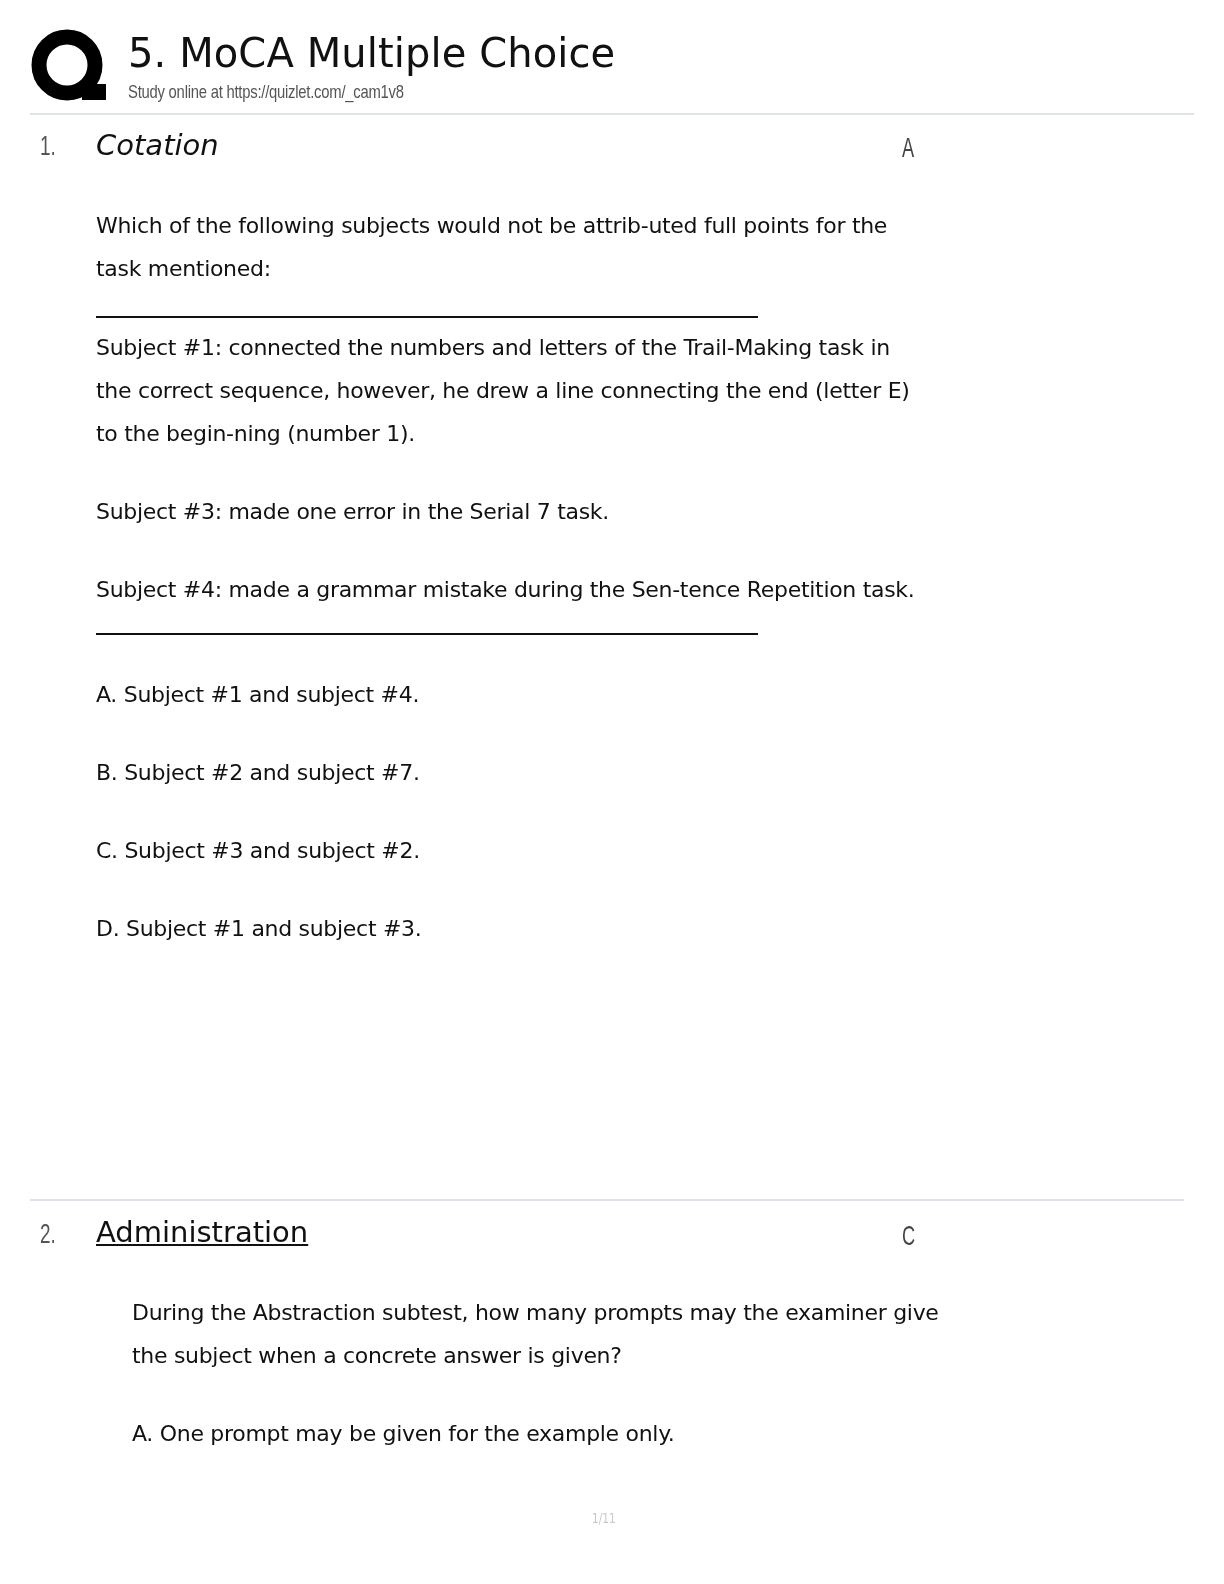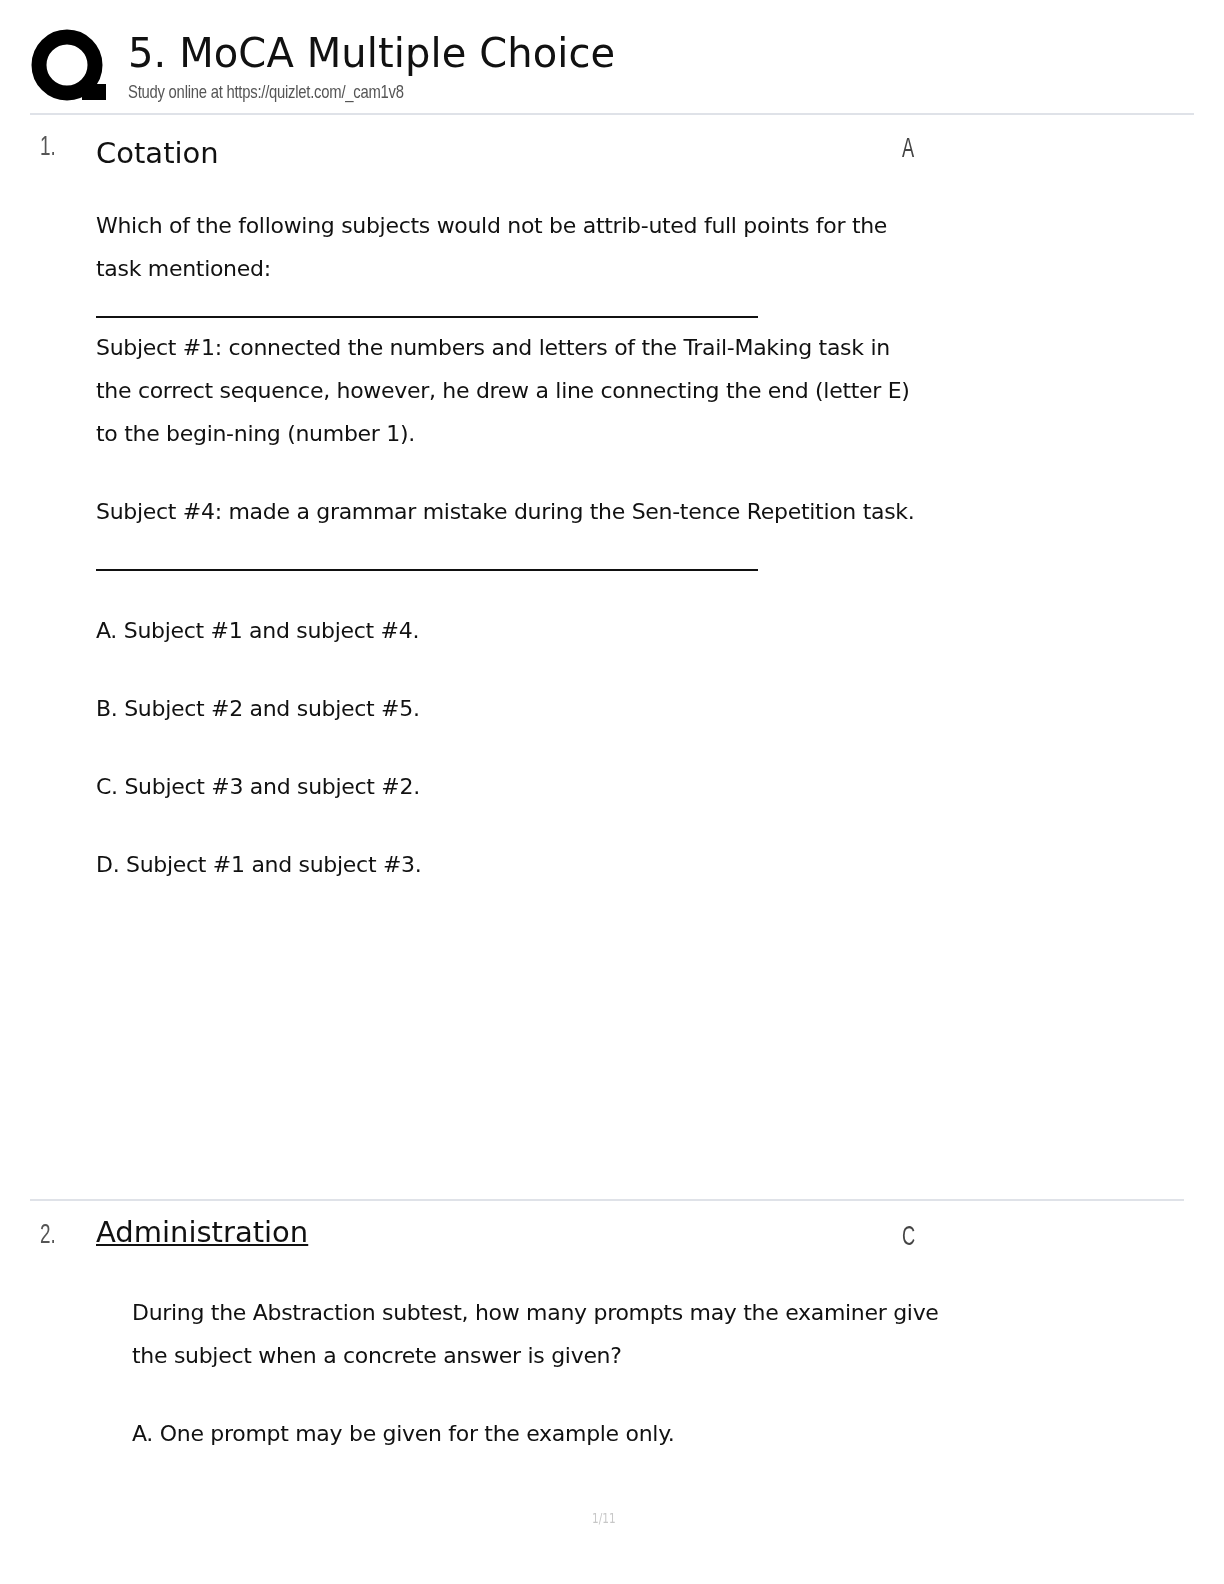--- a/index.html
+++ b/index.html
@@ -128,31 +128,32 @@
 <svg class="logo" viewBox="0 0 80 80">
   <circle cx="37" cy="37" r="28" fill="none" stroke="#000" stroke-width="15"></circle>
   <rect x="52" y="56" width="24" height="16" fill="#000"></rect>
 </svg>
 <div class="title">5. MoCA Multiple Choice</div>
 <div class="subtitle">Study online at https://quizlet.com/_cam1v8</div>
 <div class="header-rule"></div>
 
 <div class="item" style="top:0;">
   <div class="item-num" style="top:131px;">1.</div>
-  <div class="item-term" style="top:136px;">Cotation</div>
+  <div class="item-term" style="top:128px;font-style:italic;">Cotation</div>
   <div class="item-answer" style="top:132px;">A</div>
 
   <div class="q-text" style="top:204px;">
     <p class="para" style="margin-bottom:26px;">Which of the following subjects would not be attrib-uted full points for the task mentioned:</p>
     <div class="rule-line" style="margin-bottom:8px;"></div>
     <p class="para">Subject #1: connected the numbers and letters of the Trail-Making task in the correct sequence, however, he drew a line connecting the end (letter E) to the begin-ning (number 1).</p>
-    <p class="para" style="margin-bottom:36px;">Subject #4: made a grammar mistake during the Sen-tence Repetition task.</p>
+    <p class="para">Subject #3: made one error in the Serial 7 task.</p>
+    <p class="para" style="margin-bottom:22px;">Subject #4: made a grammar mistake during the Sen-tence Repetition task.</p>
     <div class="rule-line" style="margin-bottom:38px;"></div>
     <p class="para">A. Subject #1 and subject #4.</p>
-    <p class="para">B. Subject #2 and subject #5.</p>
+    <p class="para">B. Subject #2 and subject #7.</p>
     <p class="para">C. Subject #3 and subject #2.</p>
     <p class="para">D. Subject #1 and subject #3.</p>
   </div>
 </div>
 
 <div class="item-sep"></div>
 
 <div class="item" style="top:0;">
   <div class="item-num" style="top:1219px;">2.</div>
   <div class="item-term" style="top:1215px;text-decoration:underline;">Administration</div>

